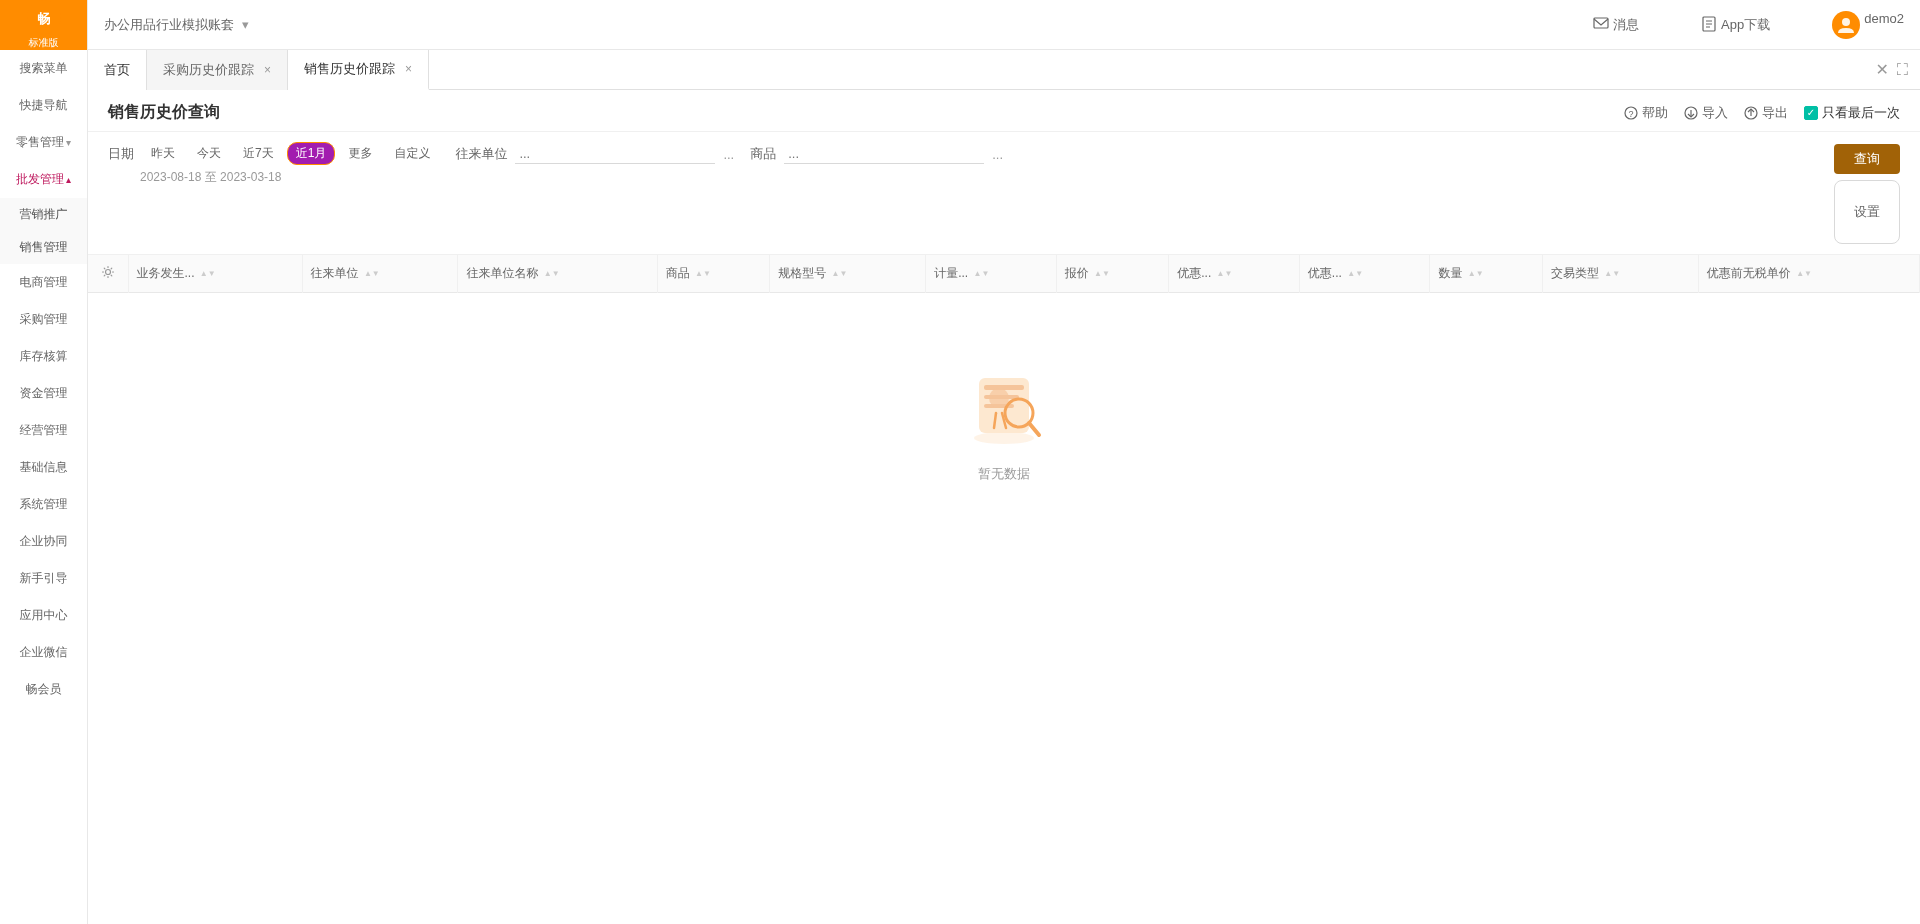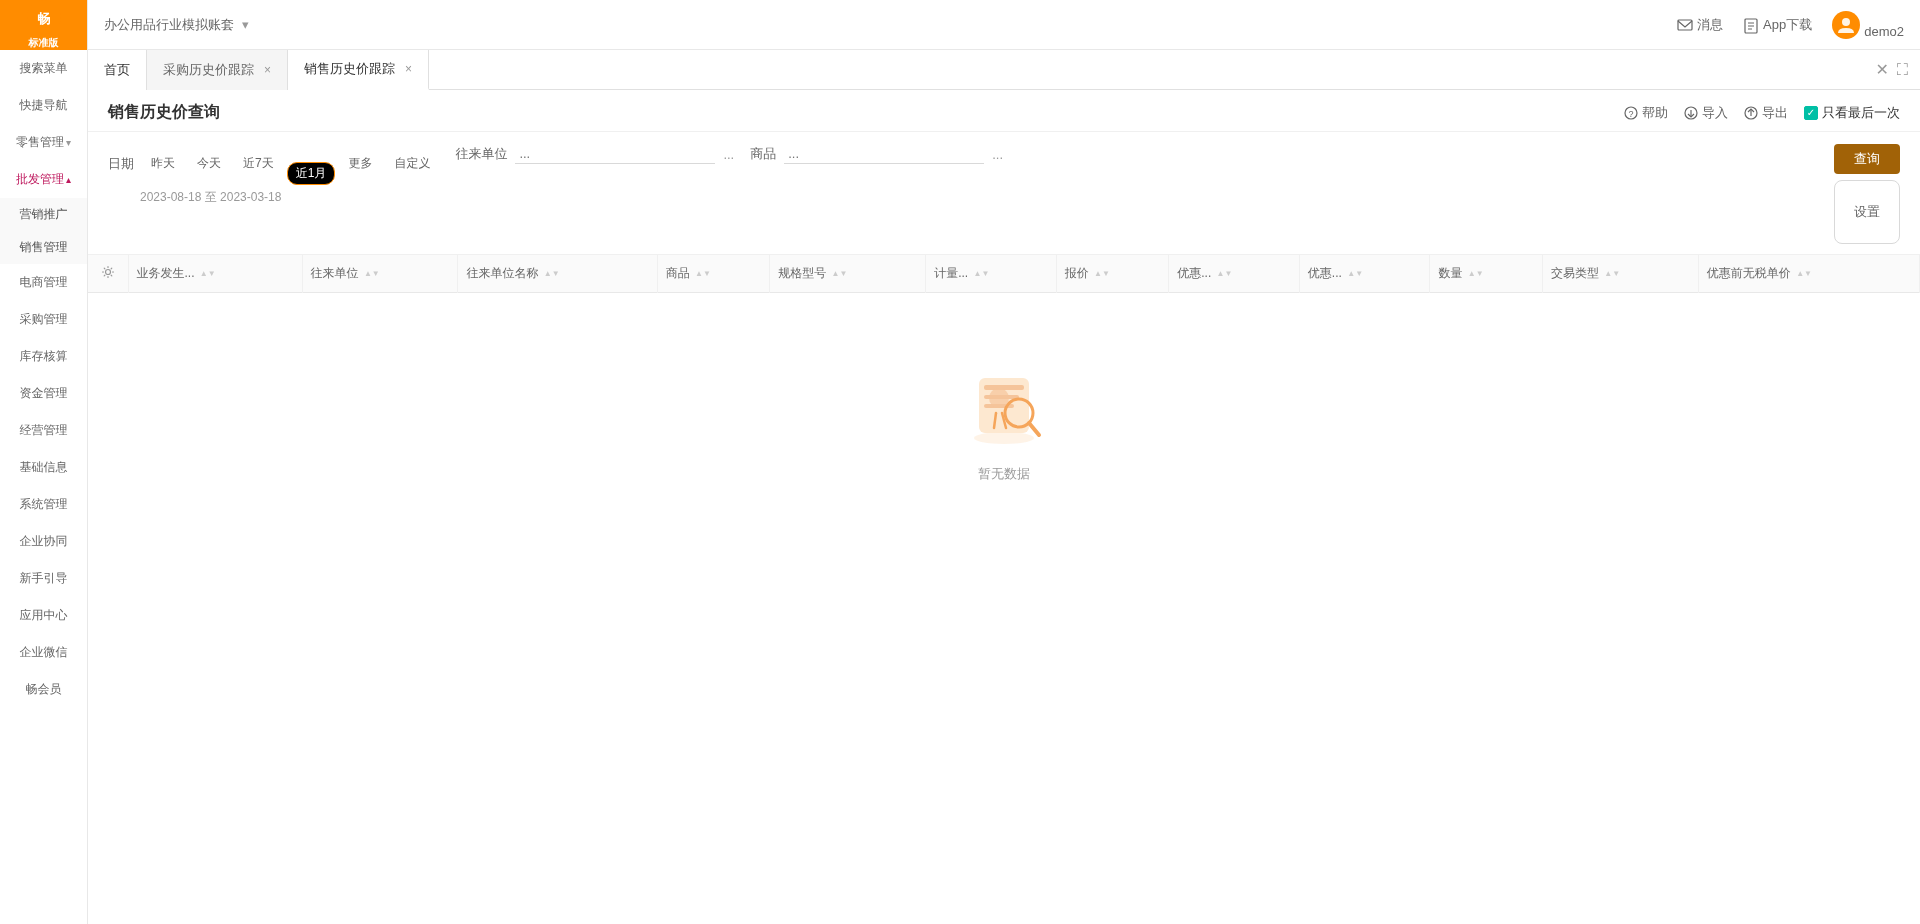--- a/index.html
+++ b/index.html
@@ -2,36 +2,36 @@
 <html><head>
   <meta charset="utf-8">
   <style>
     * { margin: 0; padding: 0; box-sizing: border-box; }
     body { font-family: 'Microsoft YaHei', Arial, sans-serif; font-size: 13px; background: #f5f5f5; color: #333; width: 1920px; height: 924px; overflow: hidden; display: flex; }
 
     
     .sidebar { width: 88px; background: #fff; display: flex; flex-direction: column; border-right: 1px solid #e8e8e8; height: 924px; flex-shrink: 0; }
     .sidebar-logo { height: 50px; background: #ff8c00; display: flex; align-items: center; justify-content: center; flex-direction: column; cursor: pointer; }
     .sidebar-logo-icon { width: 36px; height: 36px; }
-    .sidebar-logo-text { color: #fff; font-size: 10px; margin-top: 2px; font-weight: bold; }
+    .sidebar-logo-text { color: #fff; font-size: 10px; margin-top: 2px; }
 
     .sidebar-item { padding: 10px 0; text-align: center; cursor: pointer; color: #666; font-size: 12px; border-bottom: none; }
     .sidebar-item.has-arrow { display: flex; align-items: center; justify-content: center; gap: 2px; }
     .sidebar-sub-item { padding: 8px 0; text-align: center; cursor: pointer; color: #555; font-size: 12px; background: #f9f9f9; }
 
     
     .main { flex: 1; display: flex; flex-direction: column; height: 924px; overflow: hidden; }
 
     
     .topbar { height: 50px; background: #fff; display: flex; align-items: center; justify-content: space-between; padding: 0 16px; border-bottom: 1px solid #e8e8e8; flex-shrink: 0; }
     .topbar-left { display: flex; align-items: center; gap: 8px; }
     .topbar-title { font-size: 13px; color: #666; }
     .topbar-dropdown { color: #999; cursor: pointer; }
     .topbar-right { display: flex; align-items: center; gap: 20px; }
-    .topbar-btn { display: flex; align-items: flex-end; gap: 4px; color: #666; cursor: pointer; font-size: 13px; }
+    .topbar-btn { display: flex; align-items: flex-start; gap: 4px; color: #666; cursor: pointer; font-size: 13px; margin-left: 42px; }
     .user-avatar { width: 28px; height: 28px; border-radius: 50%; background: #ff8c00; display: flex; align-items: center; justify-content: center; color: #fff; font-size: 11px; }
 
     
     .tabs-bar { height: 40px; background: #fff; display: flex; align-items: center; border-bottom: 1px solid #e0e0e0; flex-shrink: 0; padding-left: 0; }
     .tab { height: 40px; padding: 0 16px; display: flex; align-items: center; gap: 6px; cursor: pointer; font-size: 13px; color: #666; border-right: 1px solid #e0e0e0; background: #f5f5f5; }
     .tab.active { background: #fff; color: #333; border-bottom: 2px solid #fff; position: relative; }
     .tab-home { background: #fff; color: #333; }
     .tab-close { color: #999; font-size: 12px; margin-left: 4px; cursor: pointer; }
     .tabs-right { margin-left: auto; display: flex; align-items: center; gap: 8px; padding-right: 12px; }
     .tab-action-btn { color: #999; cursor: pointer; font-size: 16px; }
@@ -41,21 +41,21 @@
 
     
     .page-header { padding: 12px 20px 8px; display: flex; align-items: center; justify-content: space-between; border-bottom: 1px solid #f0f0f0; flex-shrink: 0; }
     .page-title { font-size: 16px; font-weight: bold; color: #333; }
     .page-actions { display: flex; align-items: center; gap: 16px; }
     .page-action-btn { display: flex; align-items: center; gap: 4px; color: #666; cursor: pointer; font-size: 13px; }
     .checkbox-label { display: flex; align-items: center; gap: 4px; color: #333; font-size: 13px; cursor: pointer; }
     .checkbox-checked { width: 14px; height: 14px; background: #00bfa5; border: 1px solid #00bfa5; border-radius: 2px; display: flex; align-items: center; justify-content: center; color: #fff; font-size: 10px; }
     .date-btns { display: flex; align-items: center; gap: 4px; }
     .date-btn { padding: 2px 8px; border-radius: 3px; cursor: pointer; font-size: 12px; color: #666; border: 1px solid transparent; }
-    .date-btn.active { background: #000000; color: #fff; border-color: #ff8c00; border-radius: 10px; margin-top: 20px; }
+    .date-btn.active { background: #a21caf; color: #fff; border-color: #ff8c00; border-radius: 10px; }
     .filter-input { border: none; border-bottom: 1px solid #d9d9d9; padding: 2px 4px; font-size: 13px; width: 160px; outline: none; color: #333; }
 
     .query-btn { background: #a16207; color: #fff; border: none; padding: 6px 20px; border-radius: 4px; cursor: pointer; font-size: 13px; }
     .settings-btn { background: #fff; color: #666; border: 1px solid #d9d9d9; padding: 22px 16px; border-radius: 8px; cursor: pointer; font-size: 13px; }
 
     
     .table-wrap { flex: 1; overflow: auto; }
     table { width: 100%; border-collapse: collapse; }
     thead tr { background: #fafafa; border-bottom: 1px solid #e8e8e8; }
     thead th { padding: 10px 8px; text-align: left; font-size: 12px; color: #666; font-weight: normal; border-right: 1px solid #f0f0f0; white-space: nowrap; position: relative; cursor: pointer; }

